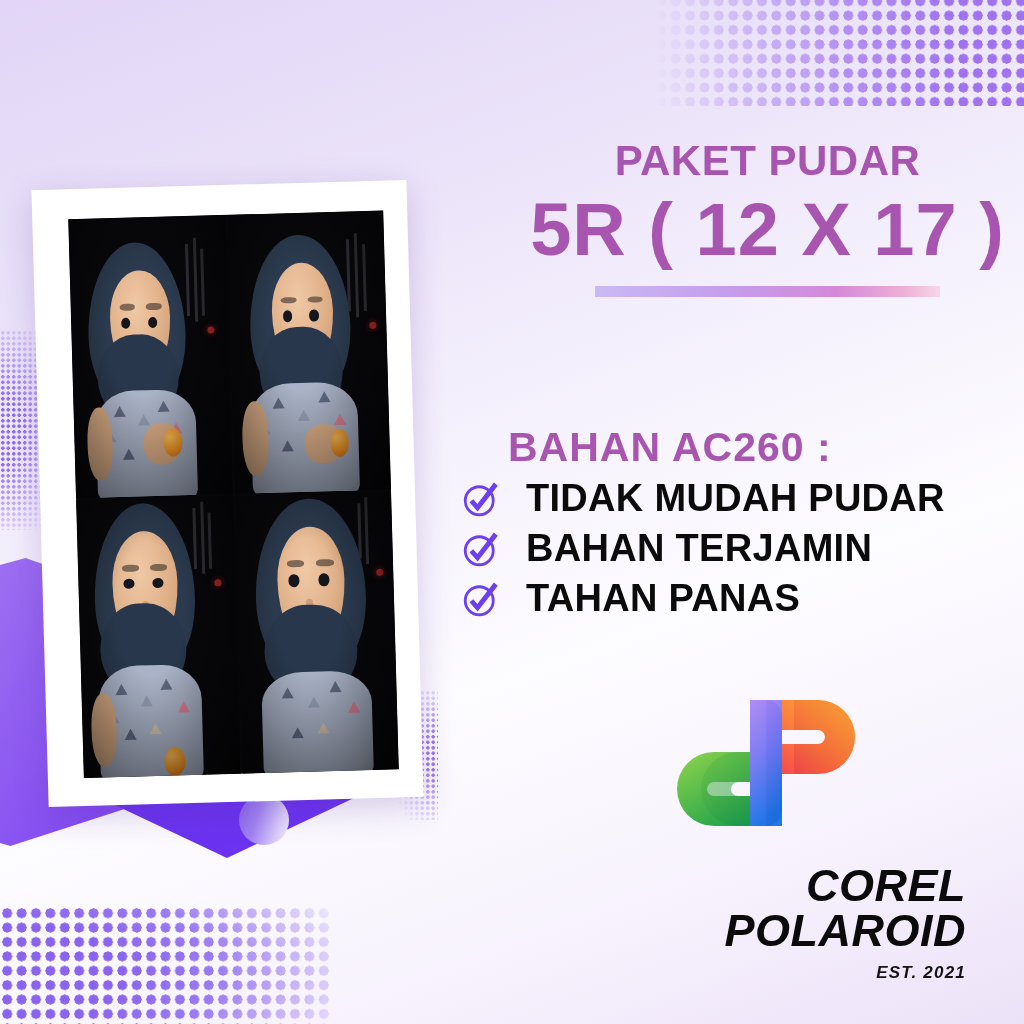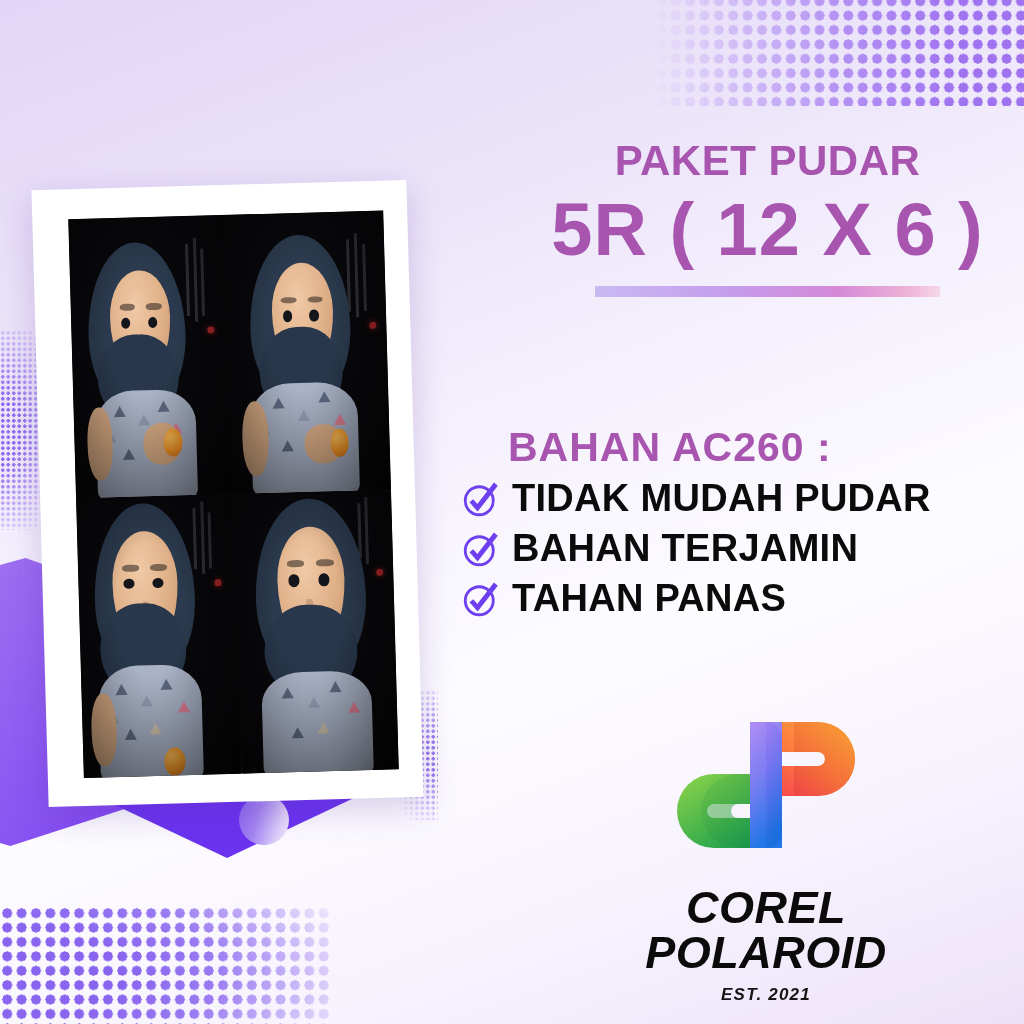--- a/index.html
+++ b/index.html
@@ -259,21 +259,21 @@
     font-size: 41px;
     font-weight: 700;
     letter-spacing: 1px;
     color: #a855b0;
     margin: 0 0 6px 48px;
     line-height: 1.1;
   }
   .feature-row {
     display: flex;
     align-items: center;
-    gap: 10px;
+    gap: 24px;
     margin-top: 8px;
   }
   .check-icon {
     flex: 0 0 auto;
     width: 42px;
     height: 42px;
     display: block;
   }
   .feature-text {
     font-size: 38px;
@@ -281,23 +281,23 @@
     letter-spacing: .3px;
     color: #0b0b0c;
     line-height: 1.05;
     white-space: nowrap;
   }
 
   
   #logo-block {
     position: absolute;
     left: 566px;
-    top: 692px;
+    top: 670px;
     width: 400px;
-    text-align: center;
+    text-align: right;
   }
   #logo-mark { display: block; margin: 0 auto; }
   #logo-wordmark {
     margin: 8px 0 0 0;
     font-size: 45px;
     font-weight: 700;
     font-style: italic;
     letter-spacing: .5px;
     color: #0b0b0c;
     line-height: 1;
@@ -445,21 +445,21 @@
           <div class="tri" style="left:26%;top:52%;"></div>
         </div>
         <div class="vignette"></div>
       </div>
 
     </div>
   </div>
 
   <div id="headline-block">
     <h1 id="headline-kicker">PAKET PUDAR</h1>
-    <h2 id="headline-size">5R ( 12 X 6 )</h2>
+    <h2 id="headline-size">5R ( 12 X 17 )</h2>
     <div id="headline-divider"></div>
   </div>
 
   <div id="material-block">
     <div id="material-title">BAHAN AC260 :</div>
 
     <div class="feature-row">
       <svg class="check-icon" viewBox="0 0 48 48">
         <circle cx="22" cy="26" r="16" fill="none" stroke="#6D3FEE" stroke-width="3.2"></circle>
         <path d="M13 26 L20 34 L41 7" fill="none" stroke="#6D3FEE" stroke-width="5.6" stroke-linecap="butt" stroke-linejoin="miter"></path>

